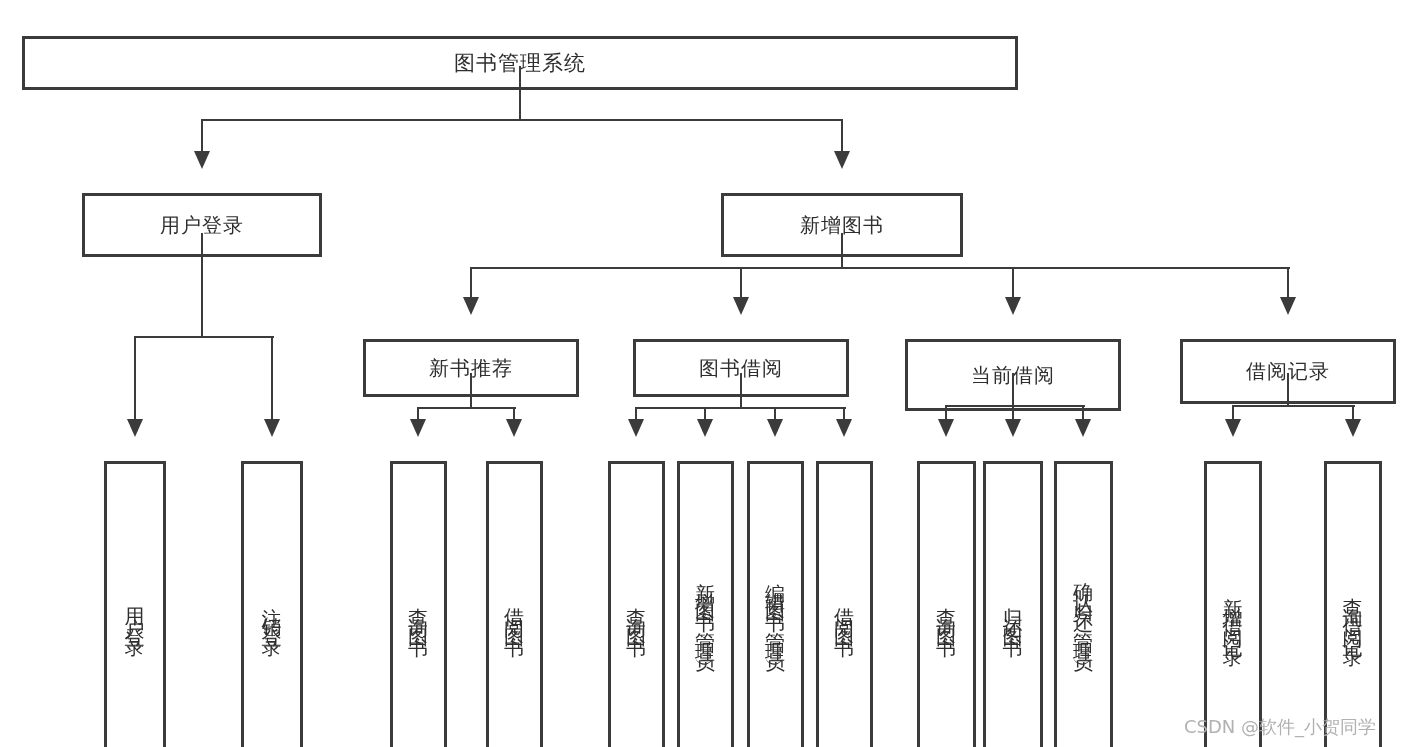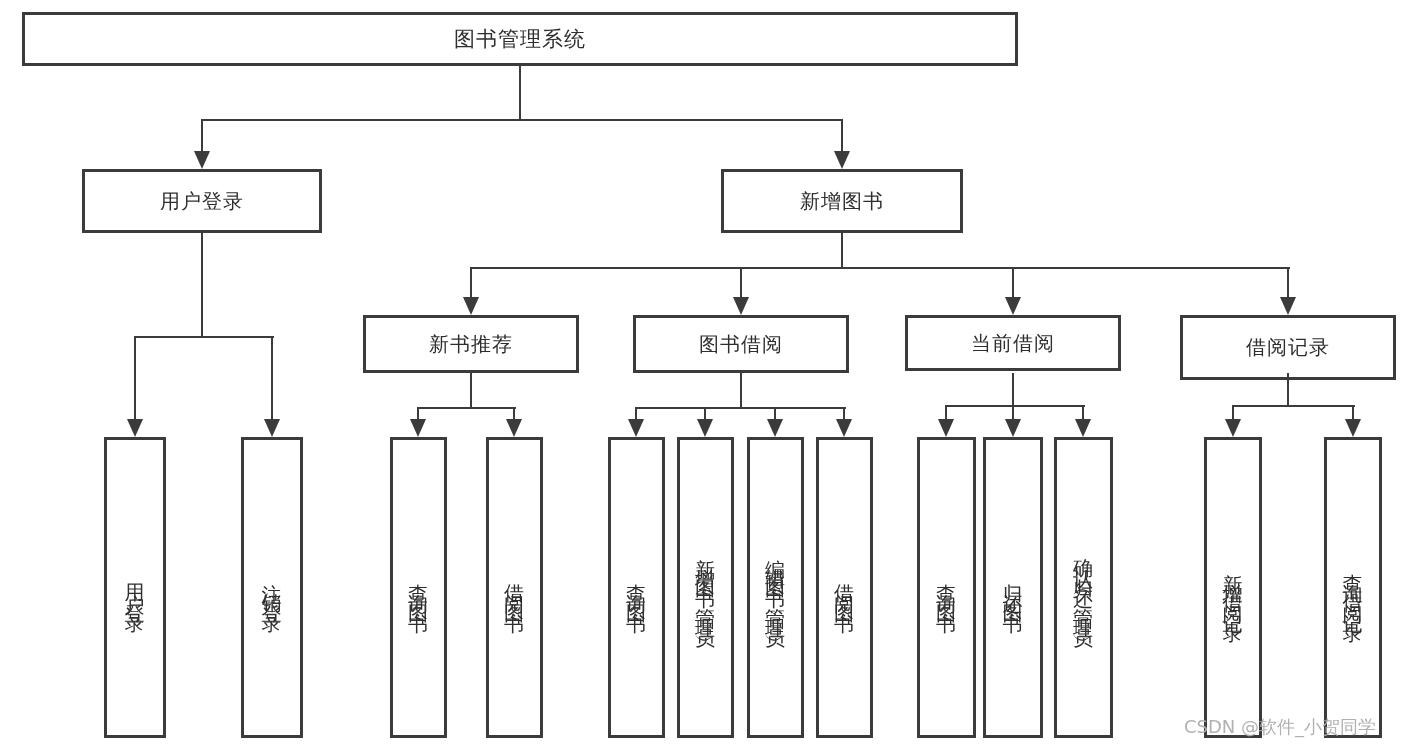--- a/index.html
+++ b/index.html
@@ -5,20 +5,21 @@
   html,body{margin:0;padding:0;background:#ffffff;}
   .canvas{
     position:relative;width:1405px;height:747px;background:#ffffff;
     font-family:"DejaVu Sans","Liberation Sans",sans-serif;
     overflow:hidden;
   }
   .box{
     position:absolute;box-sizing:border-box;background:#ffffff;
     border:3px solid #3b3b3b;display:flex;align-items:center;justify-content:center;
     color:#2e2e2e;
+    margin-top:24px;
   }
   .hbox{font-size:20px;letter-spacing:1px;}
   .rootbox{font-size:21px;}
   .vbox{font-size:20px;}
   .vbox .vtext{
     writing-mode:vertical-rl;text-orientation:mixed;
     letter-spacing:10px;line-height:1;color:#2e2e2e;
   }
   .vl{position:absolute;width:2px;background:#3b3b3b;}
   .hl{position:absolute;height:2px;background:#3b3b3b;}
@@ -47,21 +48,21 @@
   <div class="box hbox" style="left:721px;top:169px;width:242px;height:64px;">
     <span>新增图书</span>
   </div>
 
   <div class="box hbox" style="left:363px;top:315px;width:216px;height:58px;">
     <span>新书推荐</span>
   </div>
   <div class="box hbox" style="left:633px;top:315px;width:216px;height:58px;">
     <span>图书借阅</span>
   </div>
-  <div class="box hbox" style="left:905px;top:315px;width:216px;height:56px;">
+  <div class="box hbox" style="left:905px;top:315px;width:216px;height:72px;">
     <span>当前借阅</span>
   </div>
   <div class="box hbox" style="left:1180px;top:315px;width:216px;height:65px;">
     <span>借阅记录</span>
   </div>
 
   <div class="box vbox" style="left:104px;top:437px;width:62px;height:301px;">
     <span class="vtext">用户登录</span>
   </div>
   <div class="box vbox" style="left:241px;top:437px;width:62px;height:301px;">

